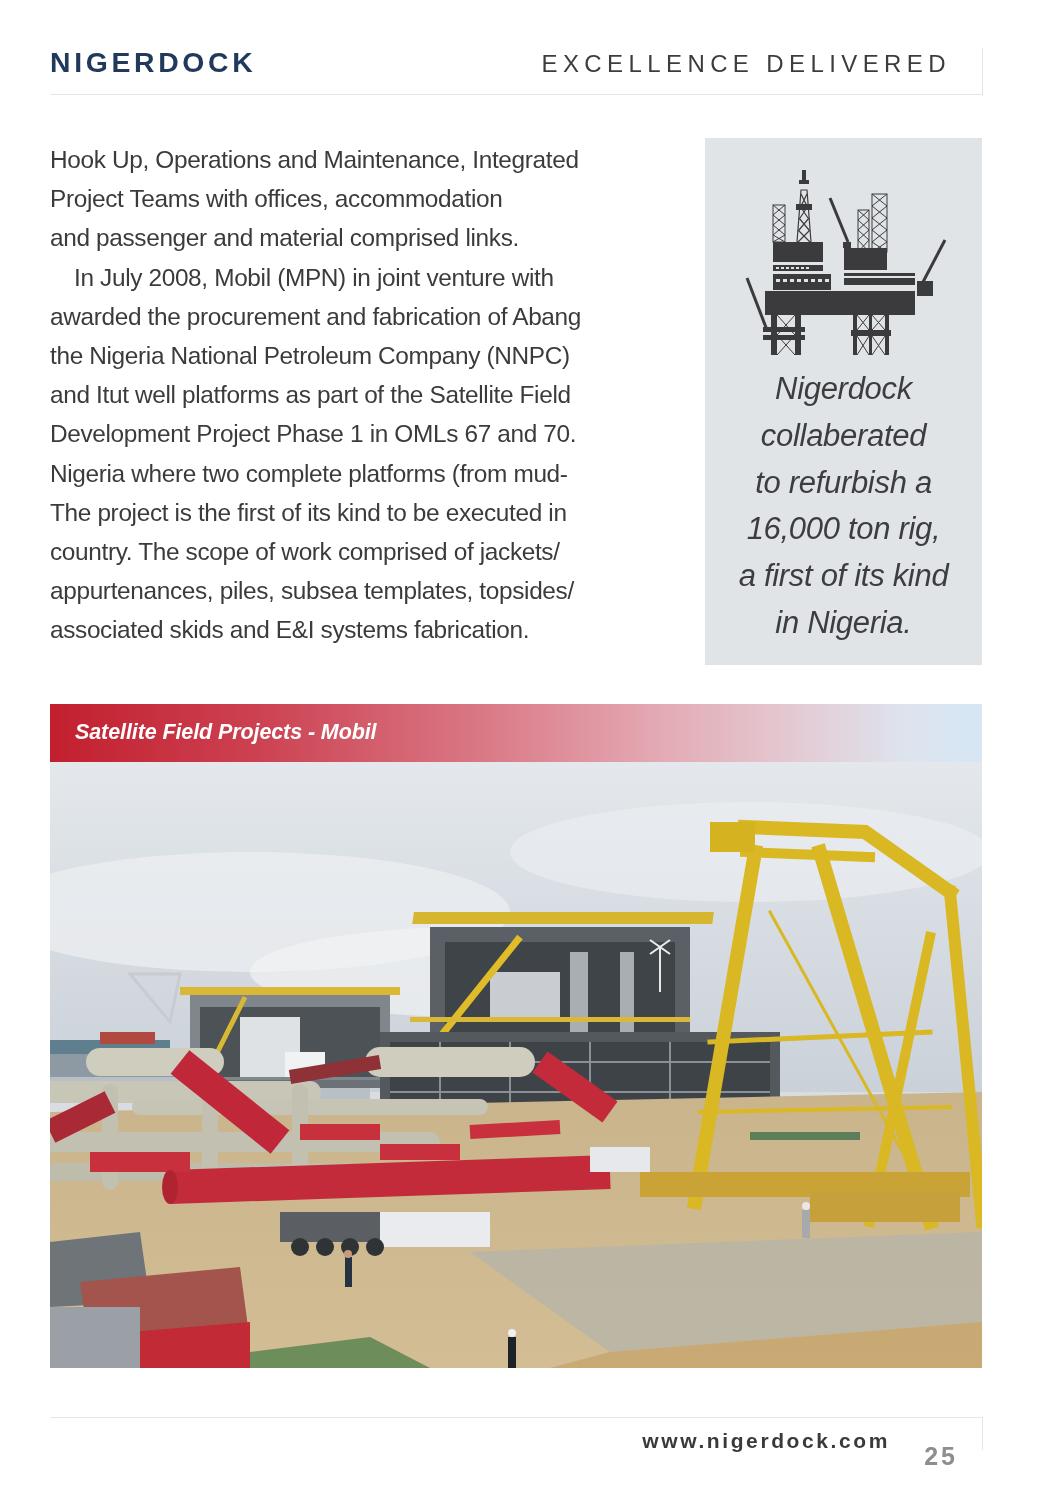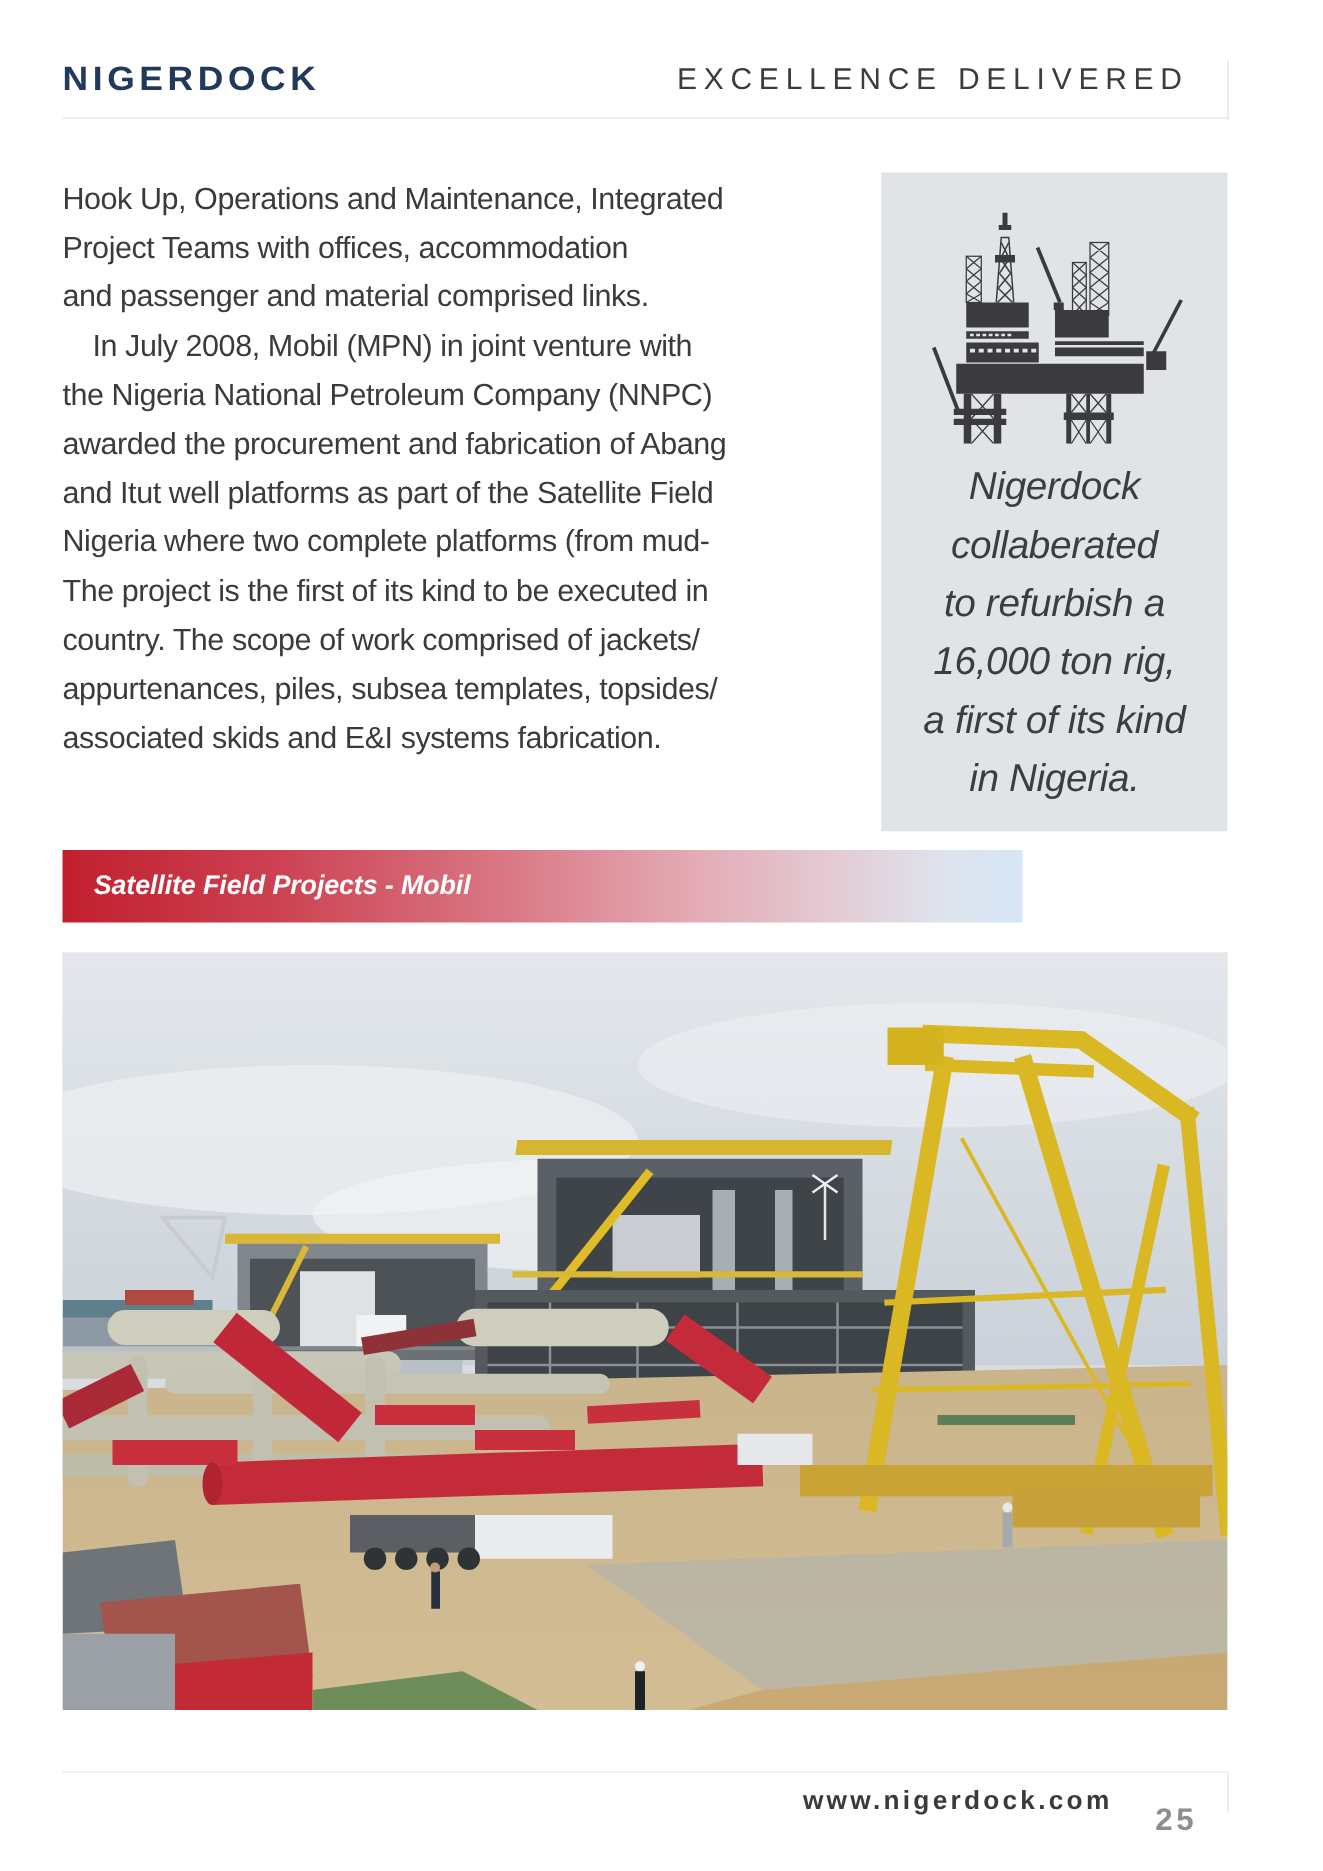--- a/index.html
+++ b/index.html
@@ -24,21 +24,21 @@
     
     .callout { position: absolute; left: 705px; top: 138px; width: 277px; height: 527px;
                background: #e1e4e7; }
     .rig-icon { position: absolute; left: 40px; top: 32px; width: 205px; height: 185px; }
     .callout-text { position: absolute; left: 0; right: 0; top: 228px; text-align: center;
                     font-style: italic; font-size: 31px; line-height: 46.8px; color: #3d3d40;
                     letter-spacing: -0.3px; }
     .callout-text div { white-space: nowrap; }
 
     
-    .banner { position: absolute; left: 50px; top: 680px; width: 768px; height: 58px;
+    .banner { position: absolute; left: 50px; top: 704px; width: 932px; height: 58px;
               background: linear-gradient(90deg, #c21f2e 0%, #cc4151 22%, #d97582 45%, #e3a9b3 65%, #e4cad3 80%, #dde4ee 92%, #d6e6f5 100%); }
     .banner-title { position: absolute; left: 25px; top: 16px; font-size: 21.5px; font-weight: 700;
                     font-style: italic; color: #ffffff; letter-spacing: -0.1px; }
 
     
     .photo { position: absolute; left: 50px; top: 762px; width: 932px; height: 606px; overflow: hidden;
              background: #d9dde2; }
     .photo svg { display: block; }
 
     
@@ -57,23 +57,24 @@
   <div class="brand">NIGERDOCK</div>
   <div class="tagline">EXCELLENCE DELIVERED</div>
   <div class="header-rule-right"></div>
 </div>
 
 <div class="body-text">
   <p>Hook Up, Operations and Maintenance, Integrated</p>
   <p>Project Teams with offices, accommodation</p>
   <p>and passenger and material comprised links.</p>
   <p class="indent">In July 2008, Mobil (MPN) in joint venture with</p>
+  <p>awarded the procurement and fabrication of Abang</p>
   <p>the Nigeria National Petroleum Company (NNPC)</p>
-  <p>awarded the procurement and fabrication of Abang</p>
   <p>and Itut well platforms as part of the Satellite Field</p>
+  <p>Development Project Phase 1 in OMLs 67 and 70.</p>
   <p>Nigeria where two complete platforms (from mud-</p>
   <p>The project is the first of its kind to be executed in</p>
   <p>country. The scope of work comprised of jackets/</p>
   <p>appurtenances, piles, subsea templates, topsides/</p>
   <p>associated skids and E&amp;I systems fabrication.</p>
 </div>
 
 <div class="callout">
   <div class="rig-icon">
     <svg width="205" height="185" viewBox="0 0 205 185">

